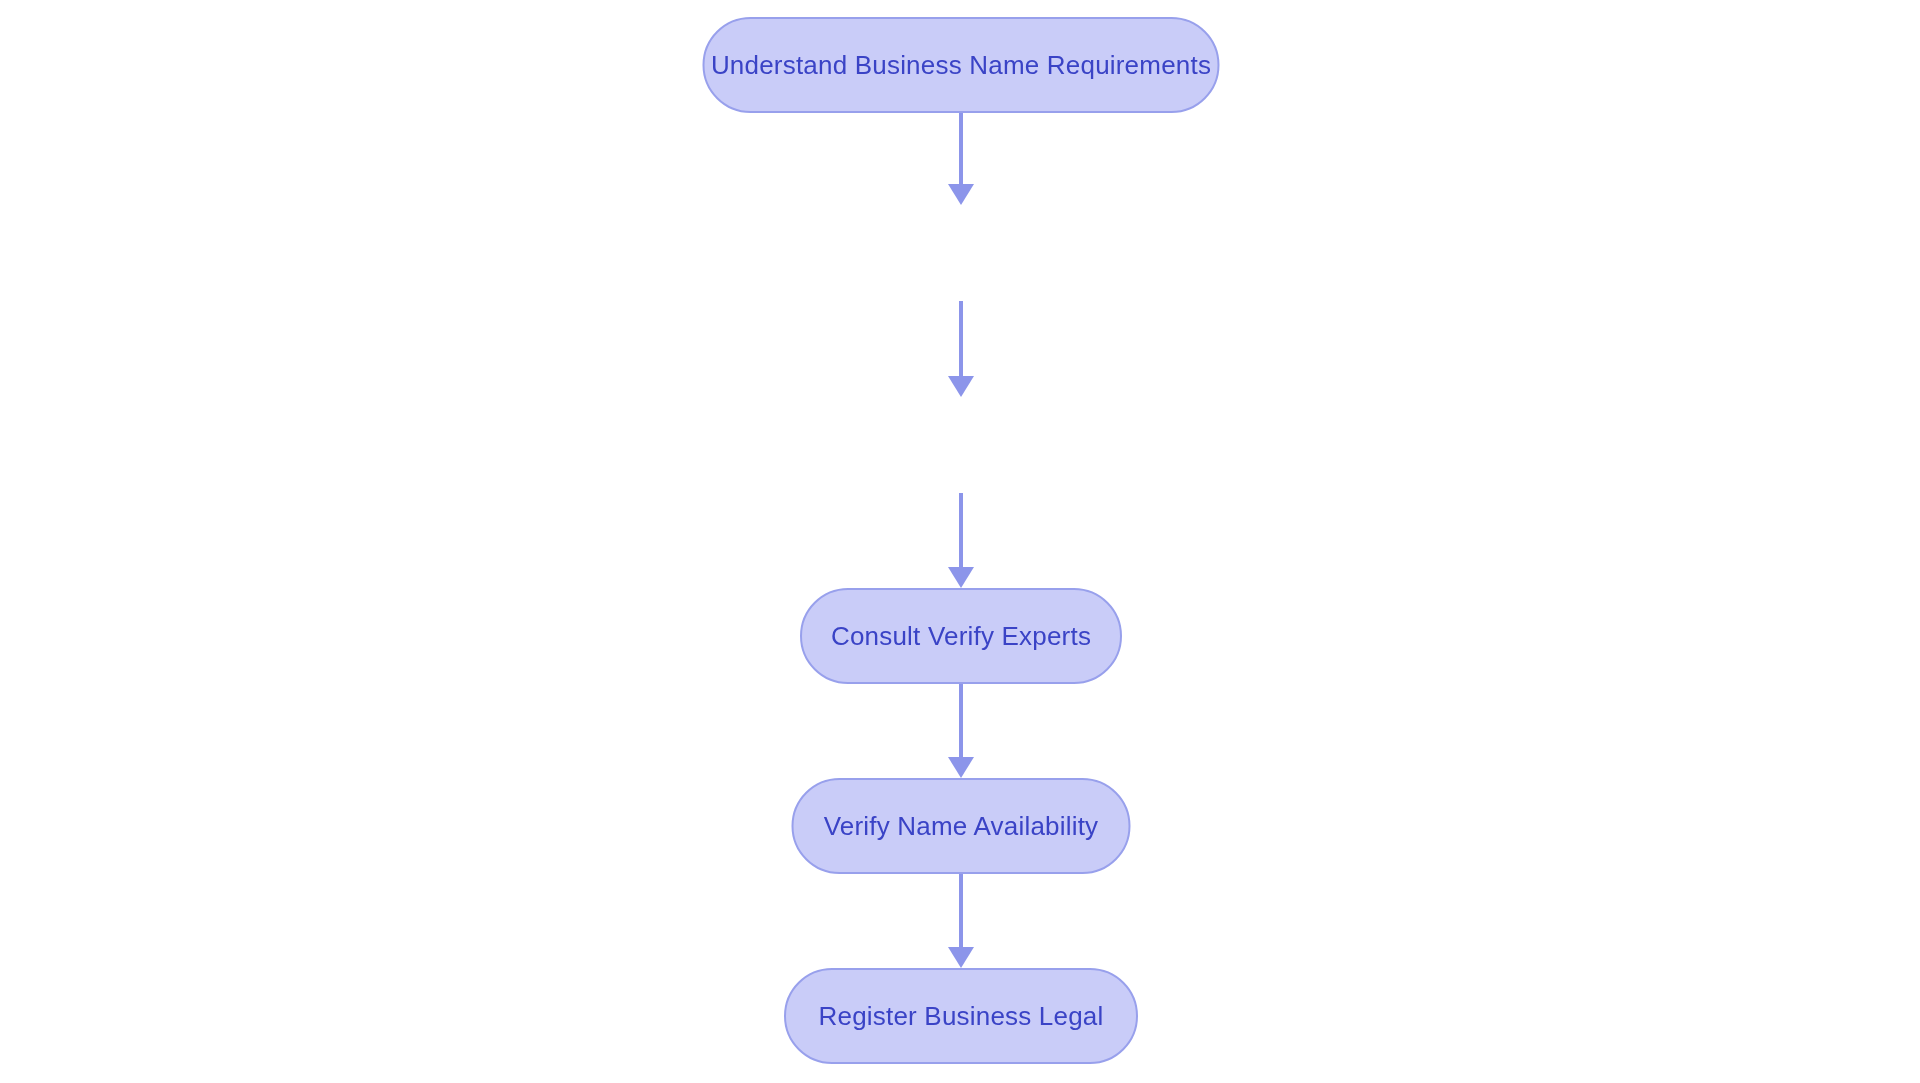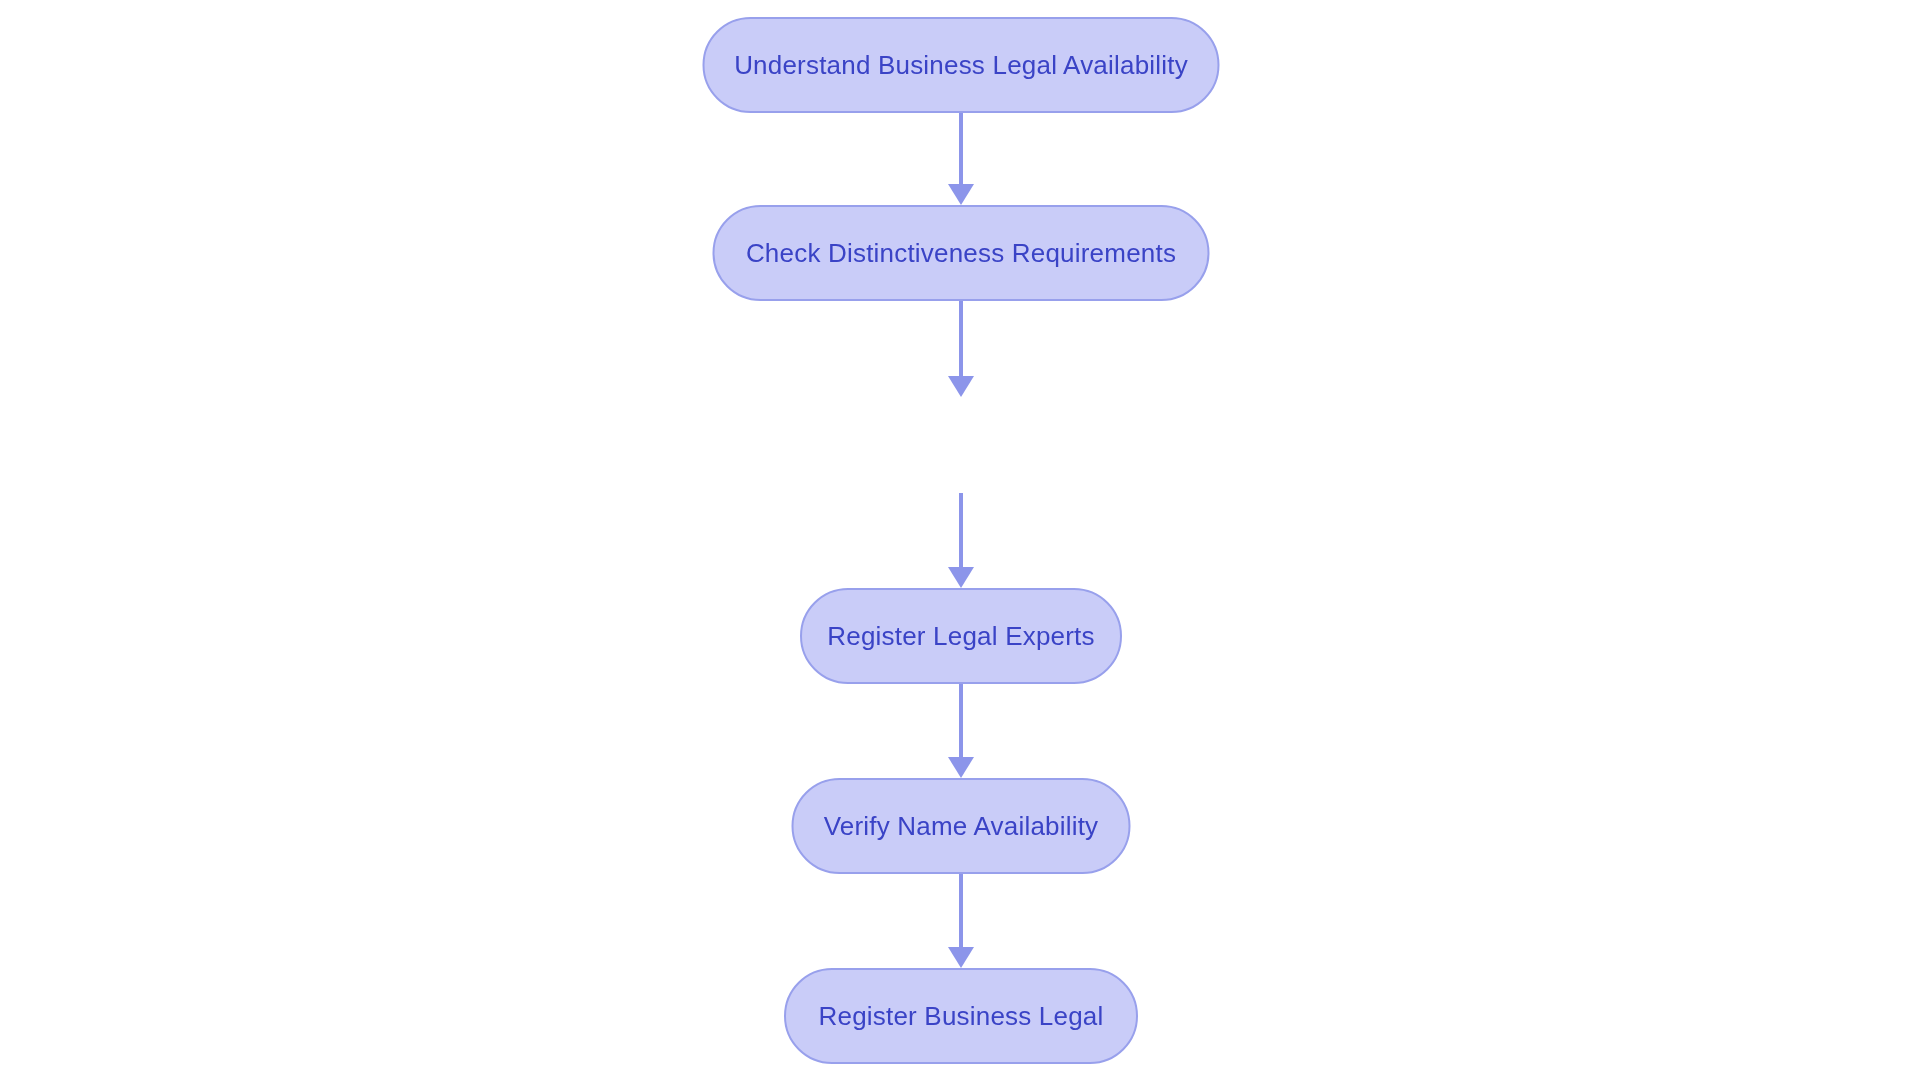--- a/index.html
+++ b/index.html
@@ -72,45 +72,42 @@
   .a3 { top: 493px; height: 95px; }
   .a4 { top: 684px; height: 94px; }
   .a5 { top: 874px; height: 94px; }
 </style>
 </head>
 <body>
 
 <div class="canvas">
 
   <div class="node n1">
-    <span class="label">Understand Business Legal Availability</span>
+    <span class="label">Understand Business Name Requirements</span>
   </div>
 
   <div class="arrow a1">
     <span class="line"></span>
     <span class="head"></span>
   </div>
 
-  <div class="node n2">
-    <span class="label">Check Distinctiveness Requirements</span>
-  </div>
 
   <div class="arrow a2">
     <span class="line"></span>
     <span class="head"></span>
   </div>
 
 
   <div class="arrow a3">
     <span class="line"></span>
     <span class="head"></span>
   </div>
 
   <div class="node n4">
-    <span class="label">Register Legal Experts</span>
+    <span class="label">Consult Verify Experts</span>
   </div>
 
   <div class="arrow a4">
     <span class="line"></span>
     <span class="head"></span>
   </div>
 
   <div class="node n5">
     <span class="label">Verify Name Availability</span>
   </div>

